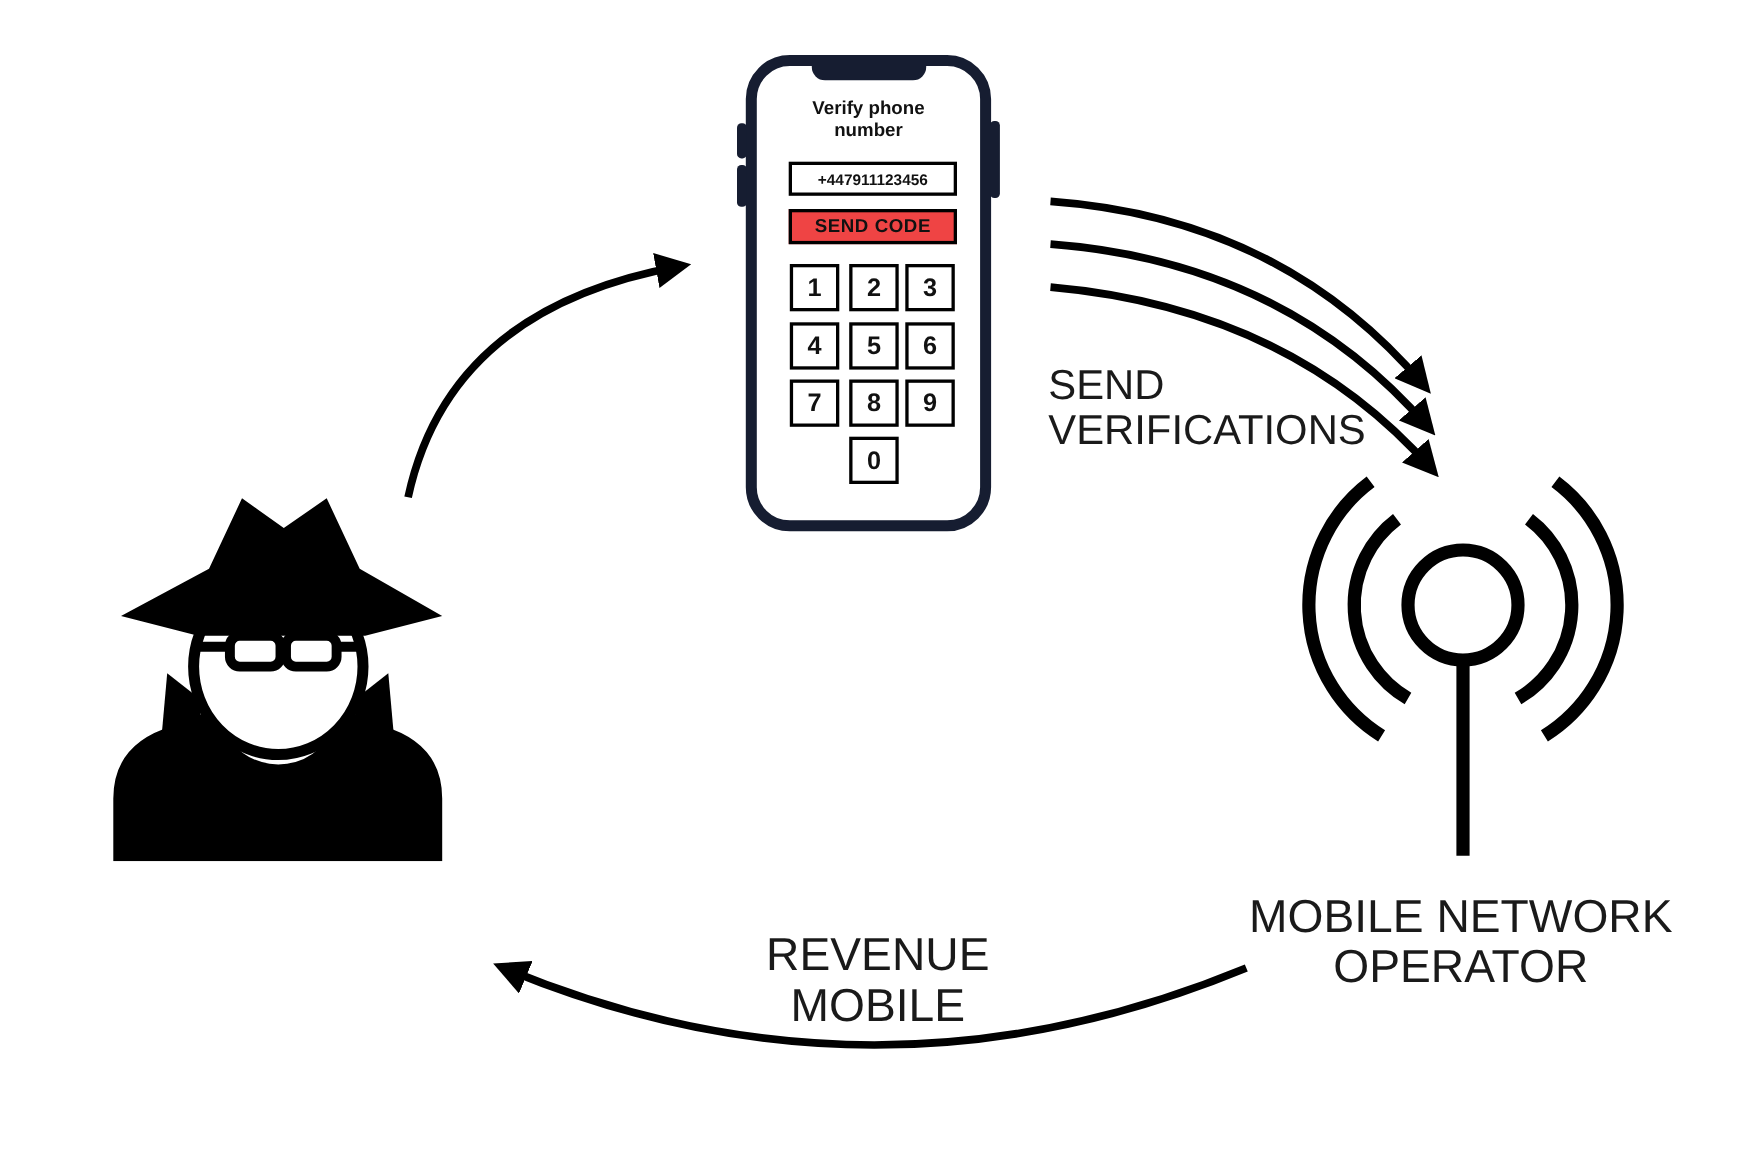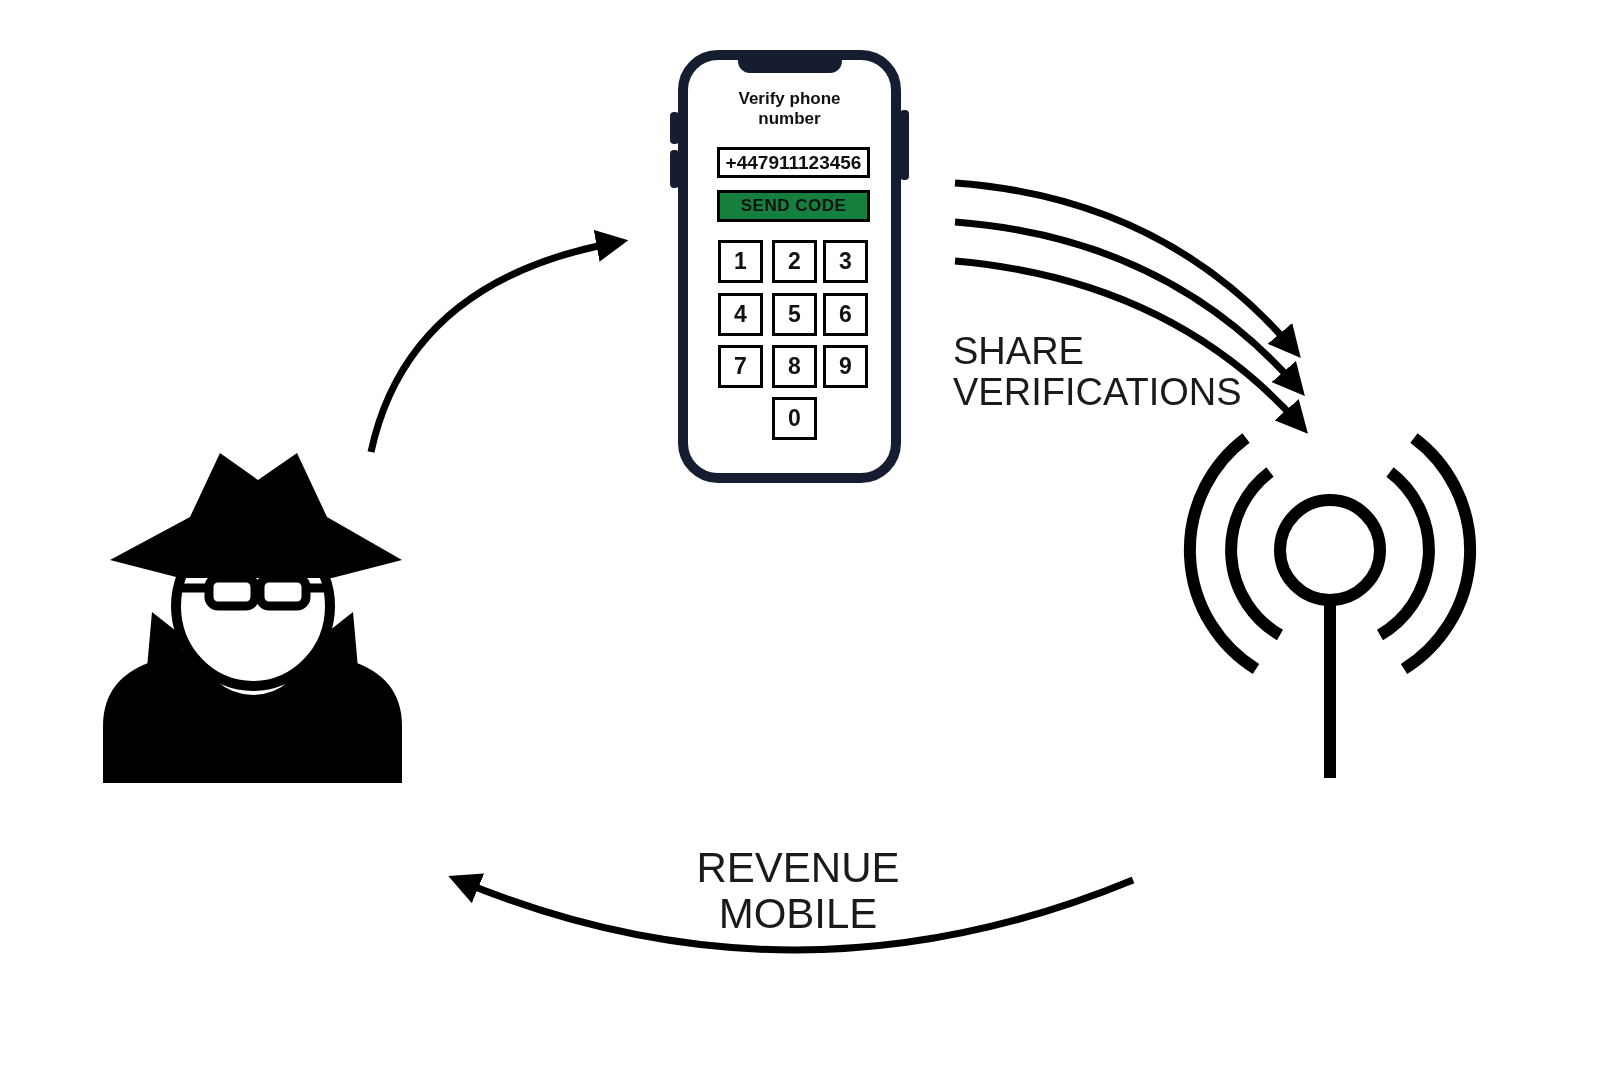--- a/index.html
+++ b/index.html
@@ -28,25 +28,25 @@
   .side-btn{background:#161d31;border-radius:4px;}
   .phone-heading{
     position:absolute;top:29px;left:50%;transform:translateX(-50%);
     width:130px;text-align:center;font-size:17px;line-height:19.5px;
     font-weight:bold;color:#111;
   }
   .phone-input{
     position:absolute;left:29px;top:87px;width:153px;height:31px;
     box-sizing:border-box;border:3px solid #000;background:#fff;
     display:flex;align-items:center;justify-content:center;
-    font-size:19px;font-weight:bold;color:#111;
+    font-size:14px;font-weight:bold;color:#111;
   }
   .phone-send{
     position:absolute;left:29px;top:130px;width:153px;height:32px;
-    box-sizing:border-box;border:3px solid #000;background:#15803d;
+    box-sizing:border-box;border:3px solid #000;background:#ef4444;
     display:flex;align-items:center;justify-content:center;
     font-size:17px;font-weight:bold;color:#111;letter-spacing:.5px;
   }
   .key{
     position:absolute;width:45px;height:43px;box-sizing:border-box;
     border:3px solid #000;background:#fff;display:flex;align-items:center;
     justify-content:center;font-size:23px;font-weight:bold;color:#111;
   }
   .r1{top:180px}.r2{top:233px}.r3{top:285px}.r0{top:337px}
   .c1{left:30px}.c2{left:84px}.c3{left:135px}
@@ -114,18 +114,19 @@
   <svg class="abs" style="left:1160px;top:415px" width="330" height="365" viewBox="0 0 330 365" fill="none" xmlns="http://www.w3.org/2000/svg" stroke="#000" stroke-width="12">
     <circle cx="170" cy="135" r="50"></circle>
     <line x1="170" y1="185" x2="170" y2="363"></line>
     <path d="M 110 57 A 98 98 0 0 0 120 220"></path>
     <path d="M 86 23 A 140 140 0 0 0 96 254"></path>
     <path d="M 230 57 A 98 98 0 0 1 220 220"></path>
     <path d="M 254 23 A 140 140 0 0 1 244 254"></path>
   </svg>
 
 
+  <div class="abs big-label" style="left:1128px;top:810px;width:400px">MOBILE NETWORK OPERATOR</div>
 
-  <div class="abs flow-label" style="left:953px;top:331px;width:300px;text-align:left">SHARE VERIFICATIONS</div>
+  <div class="abs flow-label" style="left:953px;top:331px;width:300px;text-align:left">SEND VERIFICATIONS</div>
 
   <div class="abs big-label" style="left:648px;top:845px;width:300px">REVENUE MOBILE</div>
 
 </div>
 
 </body></html>

